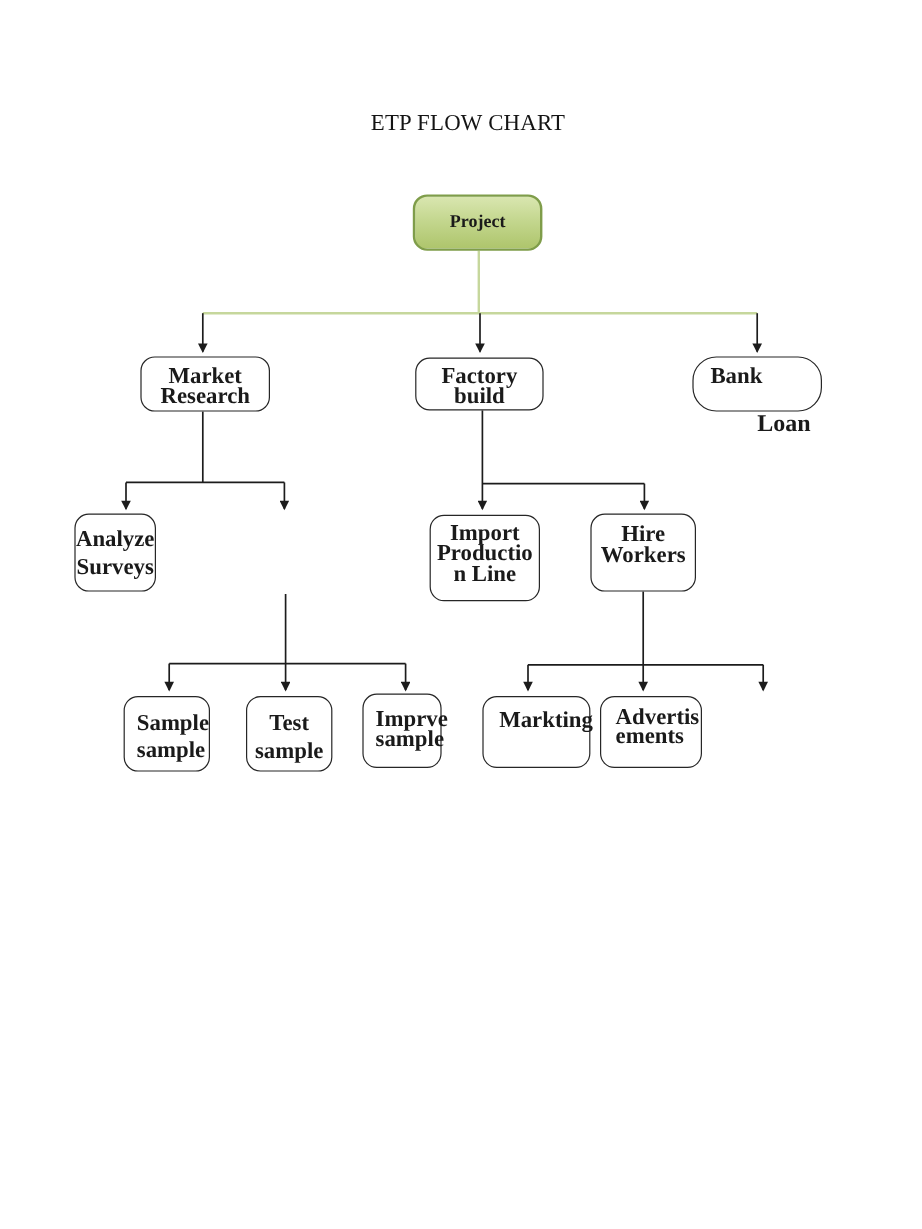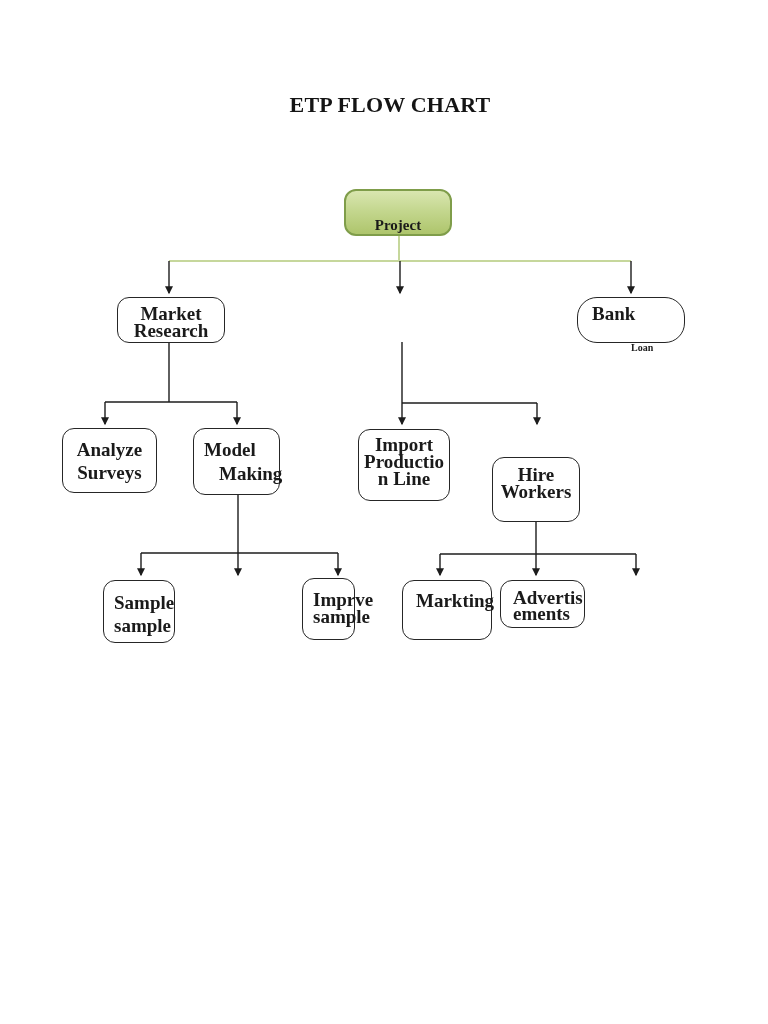--- a/index.html
+++ b/index.html
@@ -6,48 +6,47 @@
   body{
     width:768px;height:1024px;
     background:#ffffff;
     font-family:"Liberation Serif", serif;
     position:relative;
     overflow:hidden;
   }
   .page{position:absolute;left:0;top:0;width:768px;height:1024px;background:#ffffff;}
   .title{
     position:absolute;left:270px;top:92px;width:240px;
-    text-align:center;font-size:22px;font-weight:bold;color:#141414;
+    text-align:center;font-size:19px;font-weight:normal;color:#141414;
     letter-spacing:0.2px;white-space:nowrap;
   }
   svg.connectors{position:absolute;left:0;top:0;pointer-events:none;}
   .node{
     position:absolute;box-sizing:border-box;
     background:#ffffff;
     border:1.5px solid #262626;
     border-radius:12px;
     font-size:19px;font-weight:bold;color:#1a1a1a;
   }
   .node .ln{display:block;white-space:nowrap;}
   .green{
     background:linear-gradient(180deg,#d9e6b0 0%,#c4d78f 45%,#aec56c 100%);
     border:2px solid #7f9d4a;
-    display:flex;align-items:flex-end;justify-content:center;
+    display:flex;align-items:center;justify-content:center;
     font-size:15px;
-    margin-top:27px;
   }
   .ta-c{text-align:center;}
   .lh16 .ln{line-height:16px;}
   .lh17 .ln{line-height:17px;}
   .lh23 .ln{line-height:23px;}
   .lh24 .ln{line-height:24px;}
   .indent{padding-left:15px;}
   .loan{
     position:absolute;left:631px;top:342px;
-    font-size:10px;font-weight:bold;color:#1a1a1a;white-space:nowrap;
+    font-size:20px;font-weight:bold;color:#1a1a1a;white-space:nowrap;
   }
 </style>
 </head>
 <body>
 
 <div class="page">
 
   <div class="title">ETP FLOW CHART</div>
 
   <svg class="connectors" width="768" height="1024" viewBox="0 0 768 1024">
@@ -90,61 +89,65 @@
 
   <div class="node green" style="left:344px;top:162px;width:108px;height:47px;">
     <span class="ln">Project</span>
   </div>
 
   <div class="node ta-c lh17" style="left:117px;top:297px;width:108px;height:46px;padding-top:7px;">
     <span class="ln">Market</span>
     <span class="ln">Research</span>
   </div>
 
+  <div class="node ta-c lh17" style="left:346px;top:298px;width:107px;height:44px;padding-top:6px;">
+    <span class="ln">Factory</span>
+    <span class="ln">build</span>
+  </div>
 
   <div class="node lh17" style="left:577px;top:297px;width:108px;height:46px;padding:7px 0 0 14px;border-radius:20px;">
     <span class="ln">Bank</span>
   </div>
   <div class="loan">Loan</div>
 
-  <div class="node ta-c lh23" style="left:62px;top:428px;width:95px;height:65px;padding-top:9px;">
+  <div class="node ta-c lh23" style="left:62px;top:428px;width:68px;height:65px;padding-top:9px;">
     <span class="ln">Analyze</span>
     <span class="ln">Surveys</span>
   </div>
 
-  <div class="node lh24" style="left:193px;top:428px;width:87px;height:67px;padding:9px 0 0 10px;">
-    <span class="ln">Model</span>
-    <span class="ln indent">Making</span>
-  </div>
 
   <div class="node ta-c lh17" style="left:358px;top:429px;width:92px;height:72px;padding-top:6px;">
     <span class="ln">Import</span>
     <span class="ln">Productio</span>
     <span class="ln">n Line</span>
   </div>
 
-  <div class="node ta-c lh17" style="left:492px;top:428px;width:88px;height:65px;padding-top:8px;margin-top:29px;">
+  <div class="node ta-c lh17" style="left:492px;top:428px;width:88px;height:65px;padding-top:8px;">
     <span class="ln">Hire</span>
     <span class="ln">Workers</span>
   </div>
 
   <div class="node lh23" style="left:103px;top:580px;width:72px;height:63px;padding:10px 0 0 10px;">
     <span class="ln">Sample</span>
     <span class="ln">sample</span>
   </div>
 
+  <div class="node ta-c lh24" style="left:205px;top:580px;width:72px;height:63px;padding-top:10px;">
+    <span class="ln">Test</span>
+    <span class="ln">sample</span>
+  </div>
 
-  <div class="node lh17" style="left:302px;top:578px;width:53px;height:62px;padding:12px 0 0 10px;">
+  <div class="node lh17" style="left:302px;top:578px;width:66px;height:62px;padding:12px 0 0 10px;">
     <span class="ln">Imprve</span>
     <span class="ln">sample</span>
   </div>
 
   <div class="node lh17" style="left:402px;top:580px;width:90px;height:60px;padding:11px 0 0 13px;">
     <span class="ln">Markting</span>
   </div>
 
-  <div class="node lh16" style="left:500px;top:580px;width:85px;height:48px;padding:9px 0 0 12px;">
+  <div class="node lh16" style="left:500px;top:580px;width:85px;height:60px;padding:9px 0 0 12px;">
     <span class="ln">Advertis</span>
     <span class="ln">ements</span>
   </div>
 
 
 </div>
 
 </body></html>

